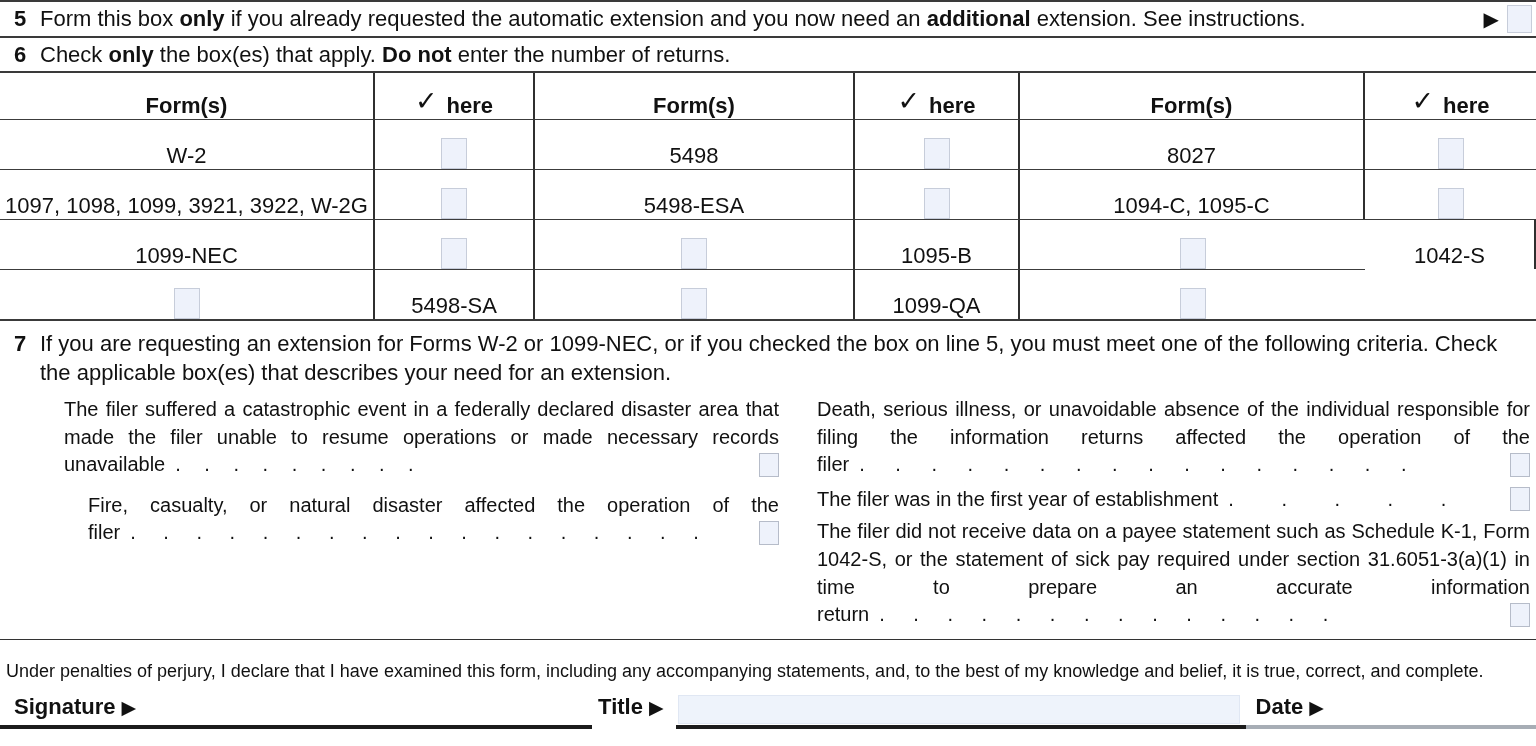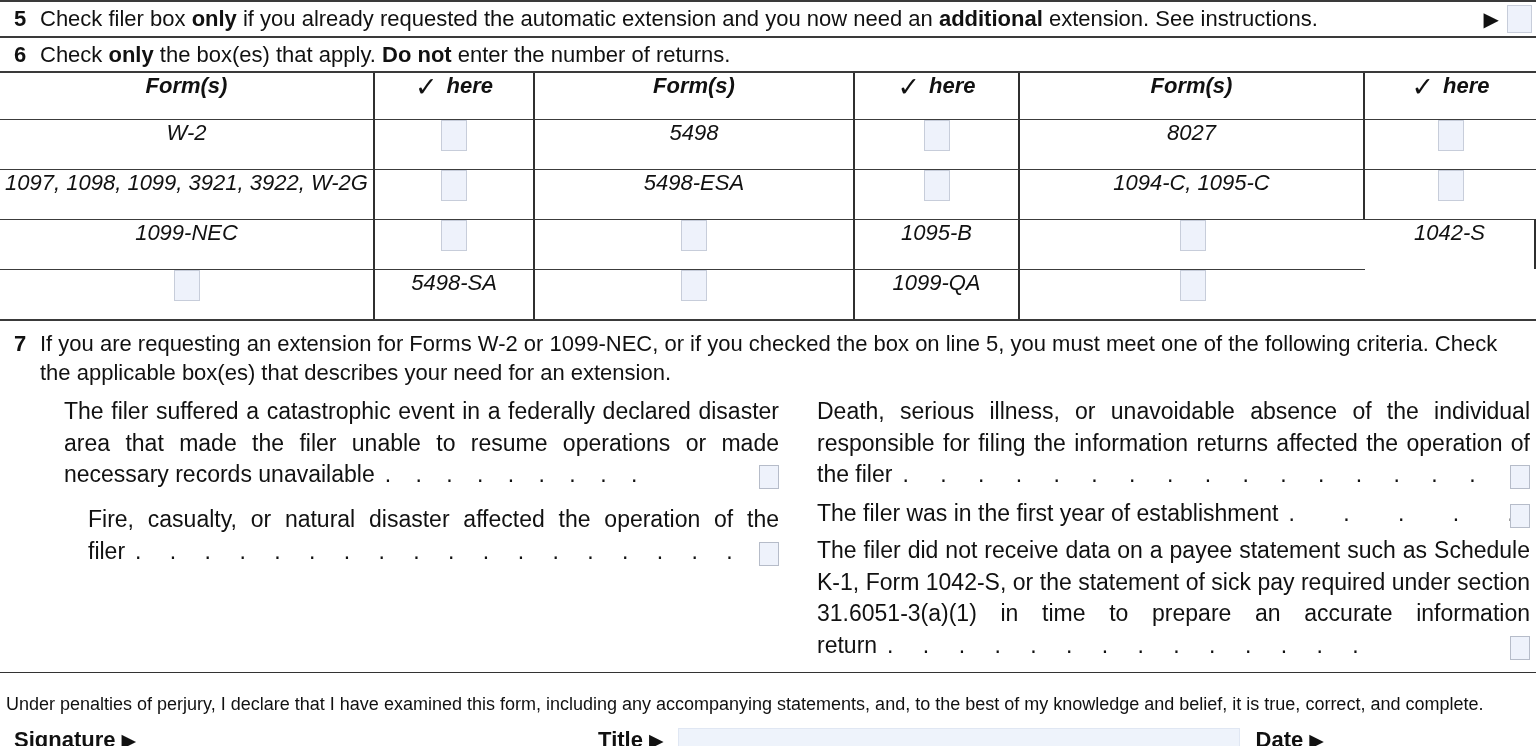--- a/index.html
+++ b/index.html
@@ -20,30 +20,30 @@
   .line6{display:flex;align-items:center;height:33px;}
   .arrow{margin-left:auto;font-size:20px;padding-right:8px;}
   
   .cb{display:inline-block;background:#eef2fb;border:1px solid #c7cdda;box-sizing:border-box;}
   .cb-m{width:25px;height:28px;flex:0 0 auto;}
   .cb-t{width:26px;height:31px;}
   .cb-s{width:20px;height:24px;border-color:#b6bcc9;}
   .abs{position:absolute;right:0;bottom:2px;}
   
   .tbl{display:grid;grid-template-columns:375px 160px 320px 165px 345px 1fr;border-bottom:2px solid #3a3a3a;}
-  .cell{display:flex;align-items:flex-start;justify-content:center;box-sizing:border-box;font-style:italic;}
+  .cell{display:flex;align-items:flex-end;justify-content:center;box-sizing:border-box;}
   .vr{border-right:2px solid #2f2f2f;}
   .hd{height:46px;font-weight:700;}
   .bd{height:50px;border-top:1.5px solid #3c3c3c;}
   .chk{font-size:27px;font-weight:400;margin-right:9px;position:relative;top:-2px;}
   
   .line7{display:flex;margin-top:8px;line-height:1.34;}
   .line7 .txt{width:1462px;}
   
-  .criteria{display:flex;margin:8px 0 0 64px;font-size:23px;}
+  .criteria{display:flex;margin:8px 0 0 64px;font-size:20px;}
   .col-l{width:715px;margin-right:38px;flex:0 0 auto;}
   .col-r{width:713px;flex:0 0 auto;}
   .crit{position:relative;text-align:justify;line-height:1.38;}
   .mt12{margin-top:13px;margin-left:24px;}
   .mt6{margin-top:7px;}
   .mt4{margin-top:5px;}
   .dots{margin-left:10px;word-spacing:18px;white-space:nowrap;}
   .d-b{word-spacing:22px;}
   .d-c{word-spacing:25px;}
   .d-d{word-spacing:42px;}
@@ -63,21 +63,21 @@
       #a7adb5 1246px,#a7adb5 100%);}
   .lbl-arrow{font-size:19px;margin-left:6px;}
 </style>
 </head>
 <body>
 
 <div class="page">
 
   <div class="line5">
     <span class="num">5</span>
-    <span class="txt"><span>Check filer box </span><b>only</b><span> if you already requested the automatic extension and you now need an </span><b>additional</b><span> extension. See instructions.</span></span>
+    <span class="txt"><span>Form this box </span><b>only</b><span> if you already requested the automatic extension and you now need an </span><b>additional</b><span> extension. See instructions.</span></span>
     <span class="arrow">▶</span>
     <span class="cb cb-m"></span>
   </div>
 
   <div class="line6">
     <span class="num">6</span>
     <span class="txt"><span>Check </span><b>only</b><span> the box(es) that apply. </span><b>Do not</b><span> enter the number of returns.</span></span>
   </div>
 
   <div class="tbl" style="border-top:2px solid #3a3a3a;">

